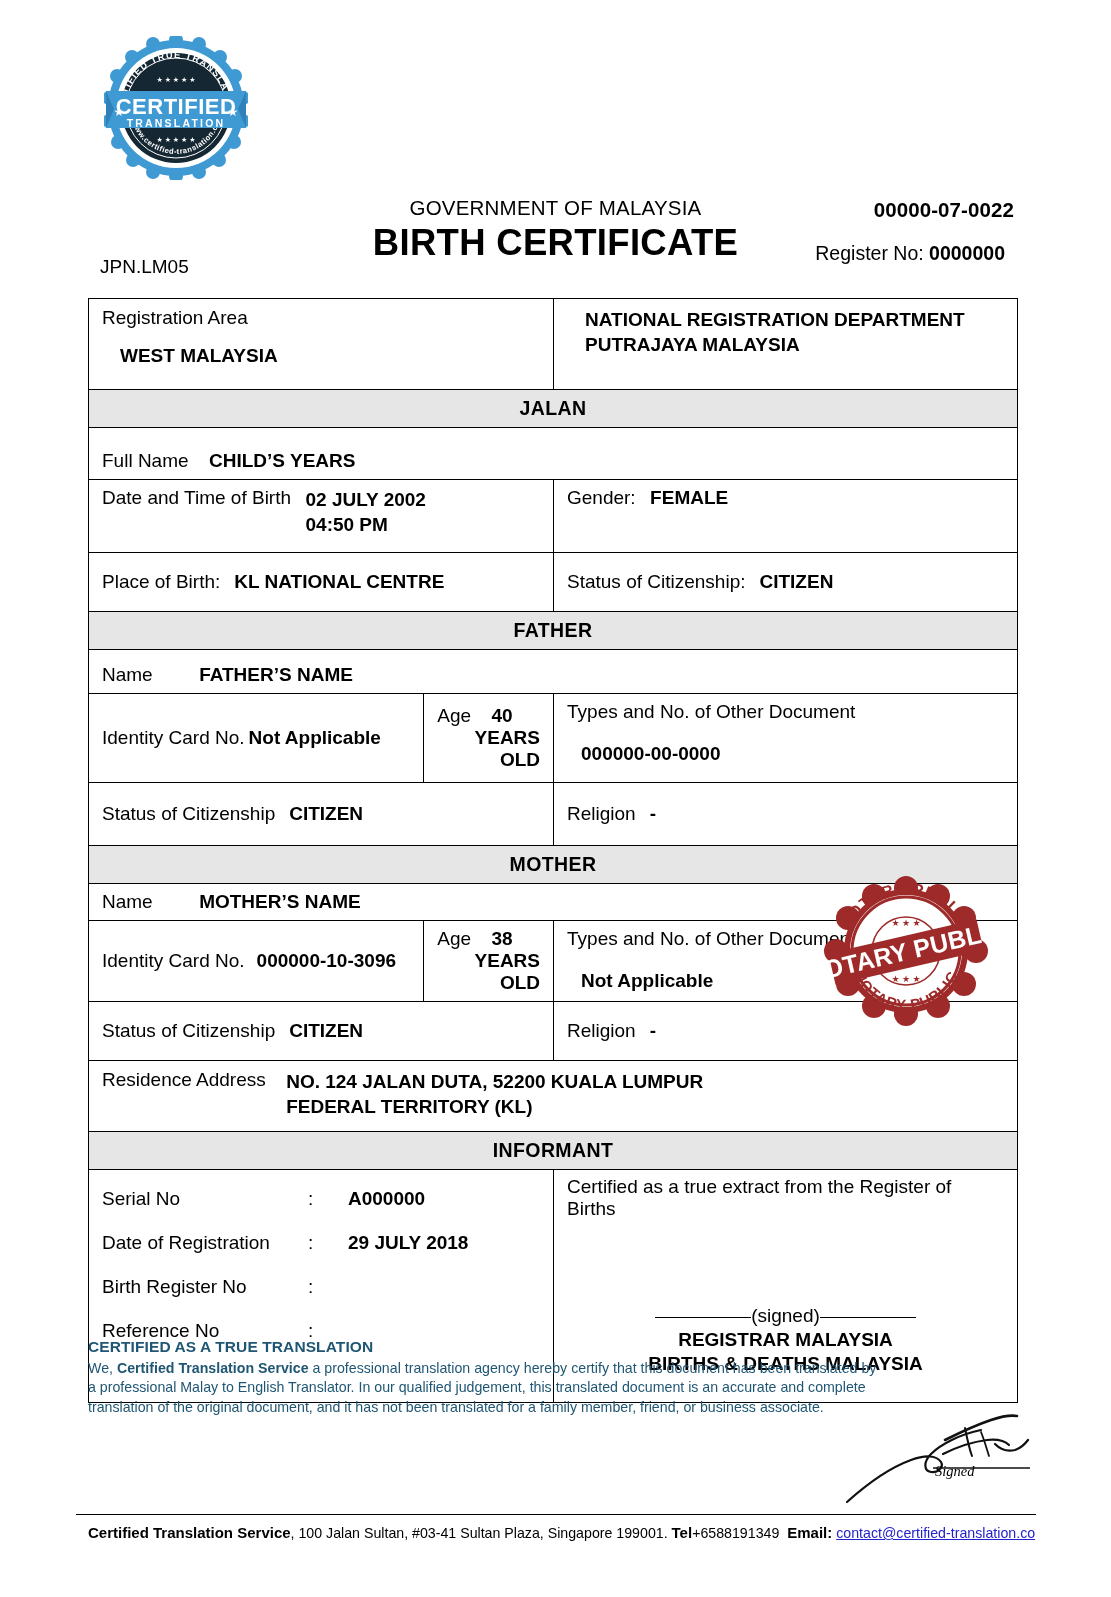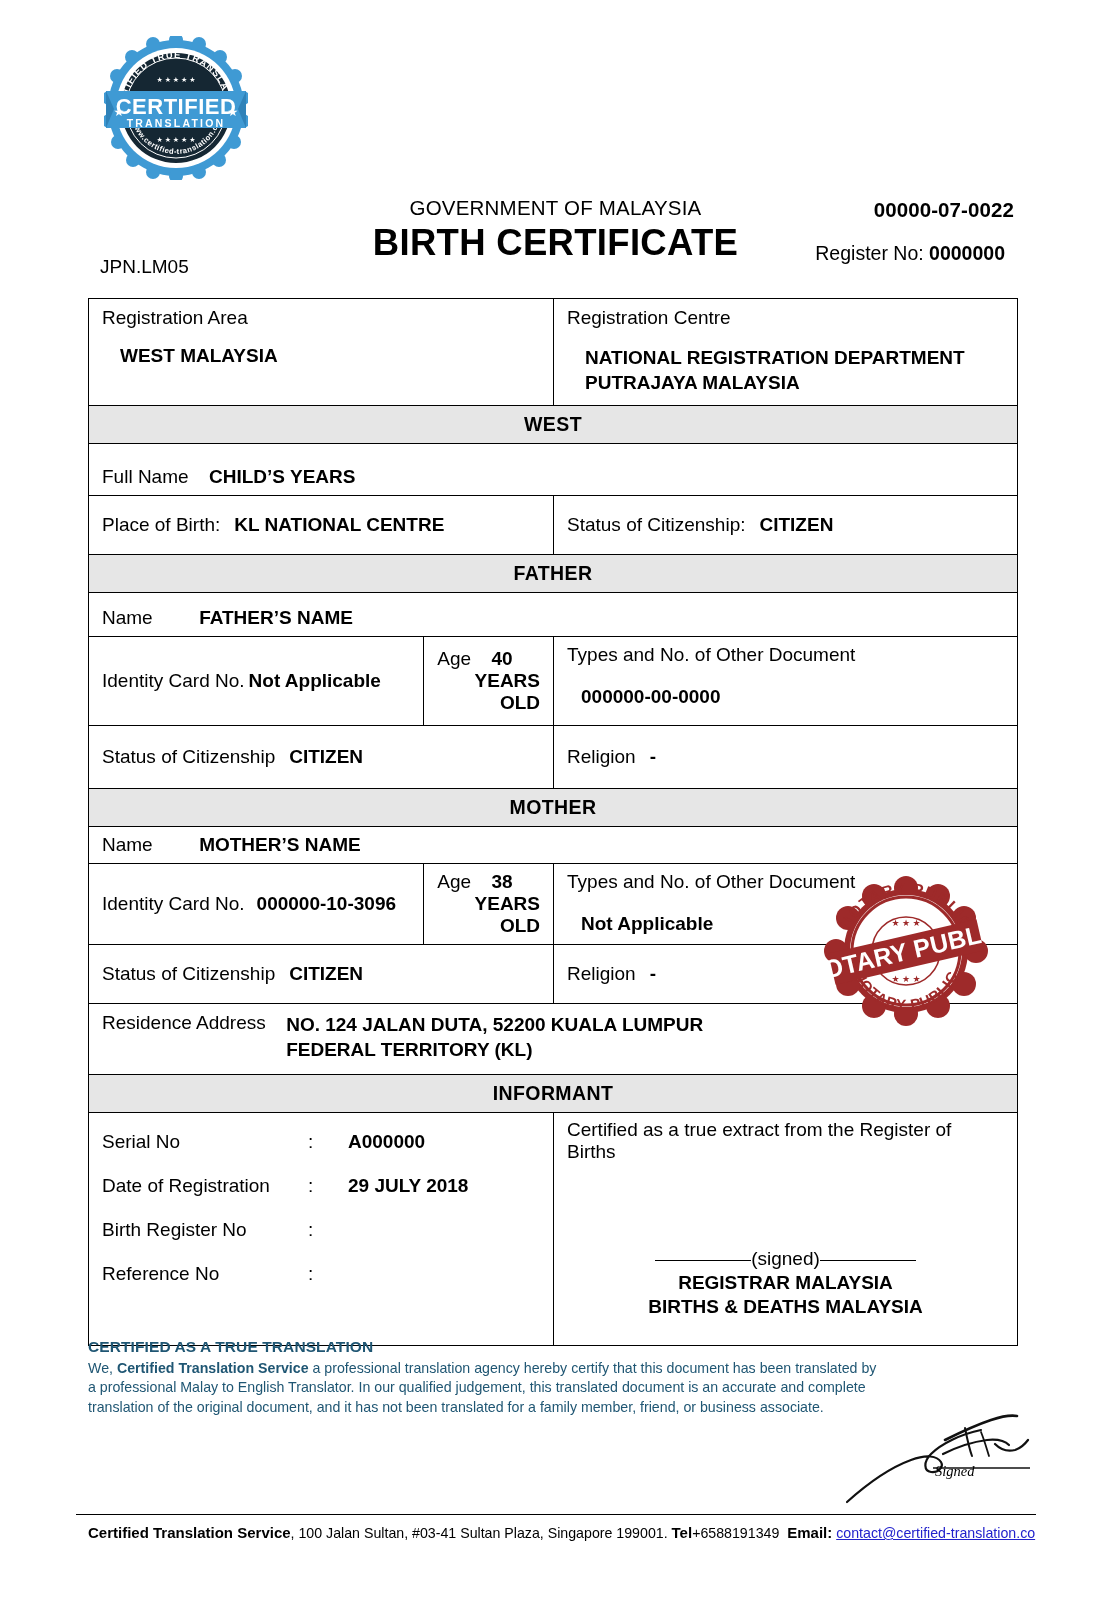--- a/index.html
+++ b/index.html
@@ -293,37 +293,49 @@
 </div>
 
 <div class="cert">
 
   <div class="row regrow">
     <div class="cell divider halfL">
       <span class="lbl">Registration Area</span>
       <span class="val">WEST MALAYSIA</span>
     </div>
     <div class="cell halfR">
-      <span class="lbl">Registration Centre</span>
       <span class="val two-line">
         <span>NATIONAL REGISTRATION DEPARTMENT</span><br>
         <span>PUTRAJAYA MALAYSIA</span>
       </span>
     </div>
   </div>
 
-  <div class="band">WEST</div>
+  <div class="band">JALAN</div>
 
   <div class="row fullname-row">
     <div class="cell" style="width:100%; padding-top:22px;">
       <span class="lbl">Full Name</span>
       <span class="val">CHILD’S YEARS</span>
     </div>
   </div>
 
+  <div class="row dob-row">
+    <div class="cell divider halfL">
+      <span class="lbl">Date and Time of Birth</span>
+      <span class="val val-blk two-line">
+        <span>02 JULY 2002</span><br>
+        <span>04:50 PM</span>
+      </span>
+    </div>
+    <div class="cell halfR">
+      <span class="lbl">Gender:</span>
+      <span class="val">FEMALE</span>
+    </div>
+  </div>
 
   <div class="row cit-row">
     <div class="cell divider halfL">
       <span class="lbl">Place of Birth:</span>
       <span class="val">KL NATIONAL CENTRE</span>
     </div>
     <div class="cell halfR">
       <span class="lbl">Status of Citizenship:</span>
       <span class="val">CITIZEN</span>
     </div>

